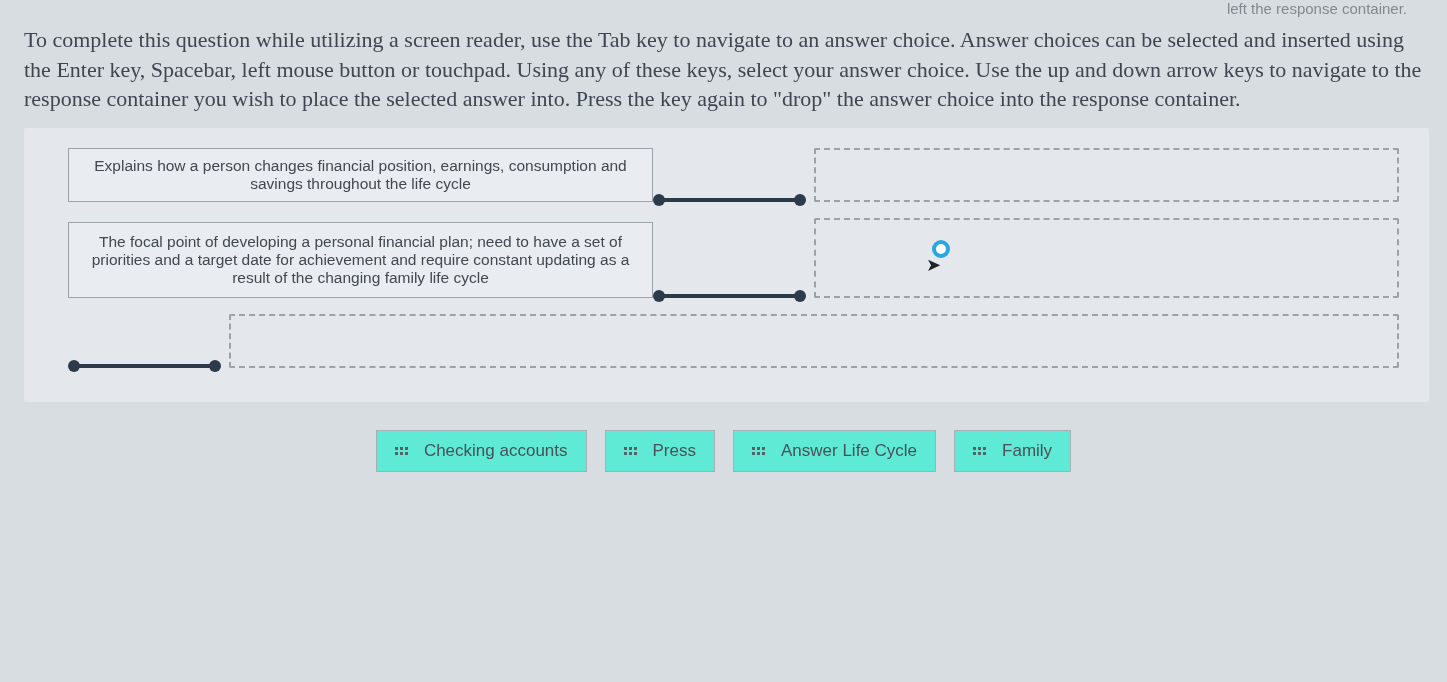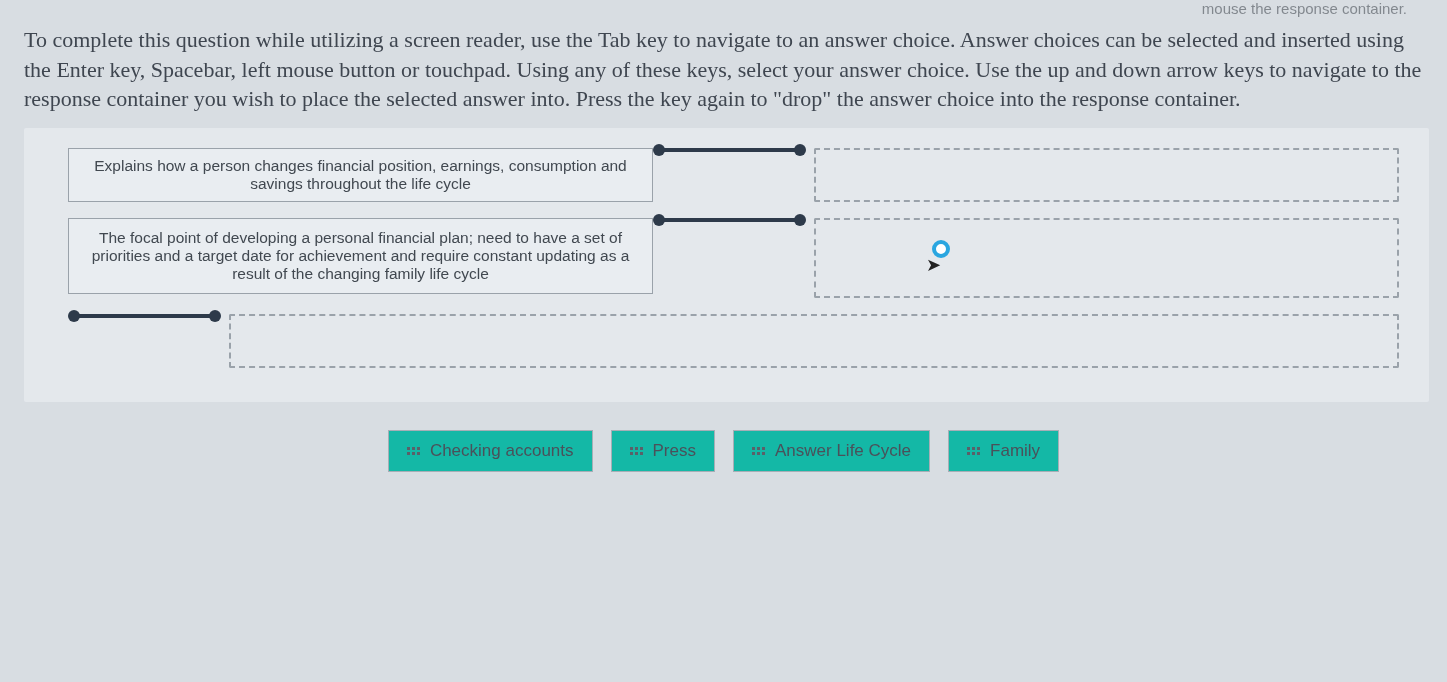--- a/index.html
+++ b/index.html
@@ -26,21 +26,21 @@
     font-family: Liberation Serif, serif;
   }
   .matching-area {
     background: #e4e8ec;
     margin: 4px 18px 0 24px;
     padding: 20px 30px 18px 44px;
     border-radius: 2px;
   }
   .row {
     display: flex;
-    align-items: flex-start;
+    align-items: flex-end;
     margin-bottom: 16px;
   }
   .prompt {
     width: 585px;
     min-height: 54px;
     border: 1px solid #9aa2aa;
     background: #e9edf1;
     display: flex;
     align-items: center;
     justify-content: center;
@@ -98,45 +98,45 @@
     position: absolute;
   }
   .choice-bar {
     display: flex;
     justify-content: center;
     gap: 18px;
     margin-top: 28px;
     padding-bottom: 10px;
   }
   .choice {
-    background: #14b8a6;
+    background: #5eead4;
     border: 1px solid #a7aeb6;
     padding: 10px 18px;
     font-size: 17px;
     color: #4a515a;
     display: flex;
     align-items: center;
-    gap: 10px;
+    gap: 16px;
     cursor: grab;
   }
   .grip {
     display: inline-grid;
     grid-template-columns: repeat(3, 3px);
     grid-template-rows: repeat(2, 3px);
     gap: 2px;
   }
   .grip span {
     width: 3px; height: 3px;
     background: #5a6068;
   }
 </style>
 </head>
 <body>
 
-<div class="top-hint">mouse the response container.</div>
+<div class="top-hint">left the response container.</div>
 
 <div class="instructions">To complete this question while utilizing a screen reader, use the Tab key to navigate to an answer choice. Answer choices can be selected and inserted using the Enter key, Spacebar, left mouse button or touchpad. Using any of these keys, select your answer choice. Use the up and down arrow keys to navigate to the response container you wish to place the selected answer into. Press the key again to "drop" the answer choice into the response container.</div>
 
 <div class="matching-area">
 
   <div class="row">
     <div class="prompt">Explains how a person changes financial position, earnings, consumption and savings throughout the life cycle</div>
     <div class="connector"></div>
     <div class="dropzone"></div>
   </div>

